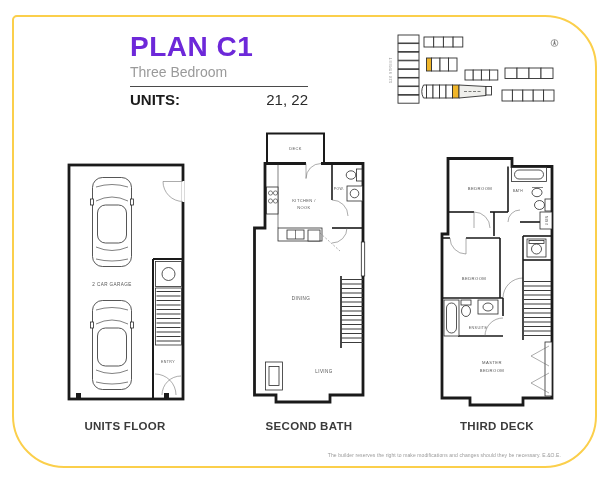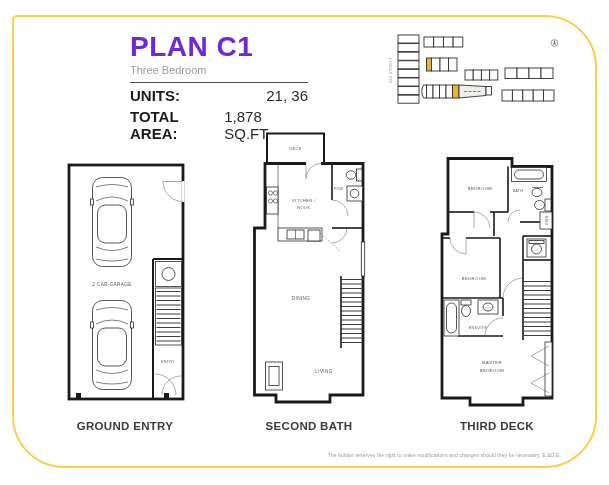--- a/index.html
+++ b/index.html
@@ -6,21 +6,21 @@
   body{
     width:609px;height:485px;background:#ffffff;position:relative;overflow:hidden;
     font-family:"Liberation Sans","DejaVu Sans",sans-serif;color:#222;
   }
   .frame{
     position:absolute;left:12px;top:15px;width:585px;height:453px;box-sizing:border-box;
     border:2px solid var(--frame,#fbcf4b);border-radius:5px 52px 52px 52px;
   }
   .header{position:absolute;left:130px;top:33px;width:178px}
   .title{font-size:28px;font-weight:bold;color:#6d28d9;letter-spacing:.5px;line-height:1}
-  .subtitle{font-size:11px;color:#9a9a9a;margin-top:3px}
+  .subtitle{font-size:14px;color:#9a9a9a;margin-top:3px}
   .divider{border-top:1px solid #4a4a4a;margin-top:6px;margin-bottom:4px}
   .spec-row{display:flex;justify-content:space-between;font-size:15px;margin-top:4px;color:#2a2a2a}
   .spec-label{font-weight:bold;color:#1b1b1b}
   .plan{position:absolute}
   .floor-label{position:absolute;top:420px;font-weight:bold;font-size:11.5px;color:#3b3b3b;text-align:center;letter-spacing:.3px}
   .disclaimer{position:absolute;top:452px;right:48px;font-size:5px;color:#999;letter-spacing:.1px}
   
   .outline{fill:#fff;stroke:#1a1a1a;stroke-width:2.8}
   .wall2f{fill:#fff;stroke:#1a1a1a;stroke-width:2}
   .wall2{stroke:#1a1a1a;stroke-width:2;fill:none}
@@ -40,25 +40,21 @@
 <body>
 
 <div class="frame"></div>
 
 <div class="header">
   <div class="title">PLAN C1</div>
   <div class="subtitle">Three Bedroom</div>
   <div class="divider"></div>
   <div class="spec-row">
     <span class="spec-label">UNITS:</span>
-    <span class="spec-value">21, 36</span>
-  </div>
-  <div class="spec-row">
-    <span class="spec-label">TOTAL AREA:</span>
-    <span class="spec-value">1,878 SQ.FT.</span>
+    <span class="spec-value">21, 22</span>
   </div>
 </div>
 
 <svg class="plan" style="left:383px;top:28px" width="185" height="90" viewBox="0 0 185 90">
   <text class="tinytxt" transform="rotate(-90 8.5 42)" x="8.5" y="42">138 STREET</text>
 
   <g>
     <rect class="unit" x="15" y="7" width="21" height="8"></rect>
       <rect class="unit" x="15" y="15.6" width="21" height="8"></rect>
     <rect class="unit" x="15" y="24.2" width="21" height="8"></rect>
@@ -312,17 +308,17 @@
     <line x1="109.5" y1="131" x2="109.5" y2="189" class="treads" stroke-width="27"></line>
   </g>
 
   <g>
     <rect x="117" y="192" width="7" height="54" class="fxn"></rect>
     <path d="M121 196 L103 206 L121 216" class="ln"></path>
     <path d="M121 223 L103 233 L121 243" class="ln"></path>
   </g>
 </svg>
 
-<div class="floor-label" style="left:60px;width:130px">GROUND ENTRY</div>
+<div class="floor-label" style="left:60px;width:130px">UNITS FLOOR</div>
 <div class="floor-label" style="left:244px;width:130px">SECOND BATH</div>
 <div class="floor-label" style="left:428px;width:138px">THIRD DECK</div>
 
 <div class="disclaimer">The builder reserves the right to make modifications and changes should they be necessary. E.&amp;O.E.</div>
 
 </body></html>

